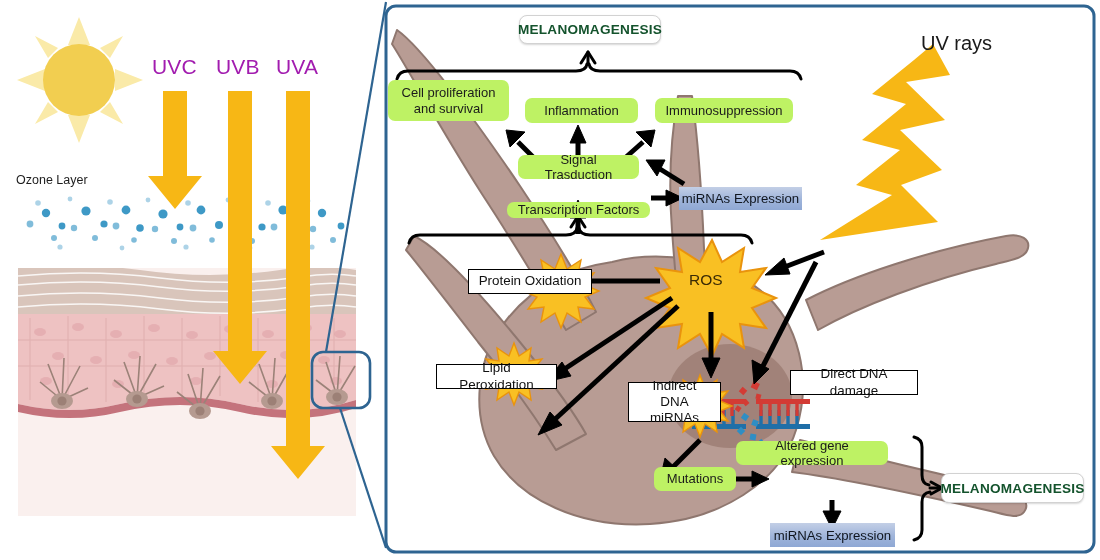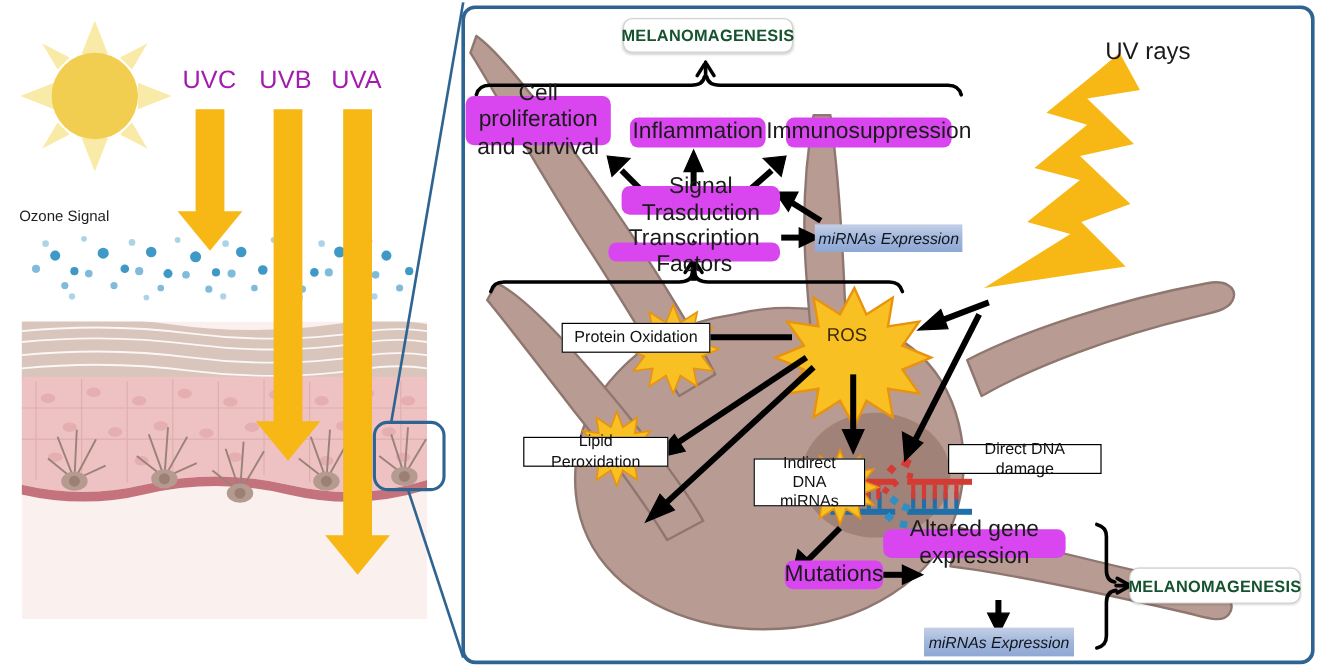--- a/index.html
+++ b/index.html
@@ -8,39 +8,39 @@
   #stage{position:absolute;left:0;top:0;width:1100px;height:560px;}
   svg.layer{position:absolute;left:0;top:0;width:1100px;height:560px;overflow:visible;}
 
   
   .lbl{position:absolute;white-space:nowrap;}
 
   .uvlabel{font-size:21px;color:#a21caf;letter-spacing:.2px;}
   .ozone{font-size:12.5px;color:#1d1d1d;}
 
   
-  .gbox{position:absolute;background:#d946ef;border-radius:7px;
+  .gbox{position:absolute;background:#bef264;border-radius:7px;
         display:flex;align-items:center;justify-content:center;
-        text-align:center;font-size:19px;color:#1b1b1b;line-height:1.18;
+        text-align:center;font-size:13px;color:#1b1b1b;line-height:1.18;
         padding:3px 9px;box-sizing:border-box;}
   
   .wbox{position:absolute;background:#ffffff;border:1.4px solid #000;
         display:flex;align-items:center;justify-content:center;
         text-align:center;font-size:13.4px;color:#111;line-height:1.2;
         padding:2px 7px;box-sizing:border-box;margin-left:24px;}
   
   .tbox{position:absolute;background:#fff;border:1.1px solid #d2d2d2;border-radius:8px;
         display:flex;align-items:center;justify-content:center;
         font-weight:bold;font-size:13.6px;letter-spacing:.25px;color:#14532d;
         box-shadow:0 1px 2px rgba(0,0,0,.16);box-sizing:border-box;}
   
   .bbox{position:absolute;
         background:linear-gradient(180deg,#c3cfe6 0%,#9fb4da 55%,#8fa8d4 100%);
         display:flex;align-items:center;justify-content:center;
-        font-size:13.2px;color:#10161f;box-sizing:border-box;font-style:italic;}
+        font-size:13.2px;color:#10161f;box-sizing:border-box;}
 
   .rosword{position:absolute;font-size:15.5px;color:#3a2a05;font-weight:normal;}
   .uvrays{position:absolute;font-size:20px;color:#1a1a1a;}
 </style>
 </head>
 <body>
 
 <div id="stage">
 
 <svg class="layer" viewBox="0 0 1100 560">
@@ -377,35 +377,35 @@
     <g stroke-width="5">
           <path d="M832,500 L832,515"></path>
         </g>
     <polygon points="832,529 823,511 841,511"></polygon>
   </g>
 </svg>
 
 <div class="lbl uvlabel" style="left:152px;top:55px;">UVC</div>
 <div class="lbl uvlabel" style="left:216px;top:55px;">UVB</div>
 <div class="lbl uvlabel" style="left:276px;top:55px;">UVA</div>
-<div class="lbl ozone" style="left:16px;top:173px;">Ozone Signal</div>
+<div class="lbl ozone" style="left:16px;top:173px;">Ozone Layer</div>
 
 <div class="tbox" style="left:519px;top:15px;width:142px;height:29px;">MELANOMAGENESIS</div>
 <div class="tbox" style="left:941px;top:473px;width:143px;height:30px;">MELANOMAGENESIS</div>
 
 <div class="uvrays" style="left:921px;top:32px;">UV rays</div>
 
 <div class="gbox" style="left:388px;top:80px;width:121px;height:41px;flex-direction:column;">
   <span>Cell proliferation</span>
   <span>and survival</span>
 </div>
 <div class="gbox" style="left:525px;top:98px;width:113px;height:25px;">Inflammation</div>
 <div class="gbox" style="left:655px;top:98px;width:138px;height:25px;">Immunosuppression</div>
 
-<div class="gbox" style="left:518px;top:155px;width:132px;height:24px;">Signal Trasduction</div>
+<div class="gbox" style="left:518px;top:155px;width:121px;height:24px;">Signal Trasduction</div>
 <div class="gbox" style="left:507px;top:202px;width:143px;height:16px;">Transcription Factors</div>
 
 <div class="bbox" style="left:679px;top:187px;width:123px;height:23px;">miRNAs Expression</div>
 <div class="bbox" style="left:770px;top:523px;width:125px;height:24px;">miRNAs Expression</div>
 
 <div class="rosword" style="left:689px;top:271px;">ROS</div>
 
 <div class="wbox" style="left:444px;top:269px;width:124px;height:25px;">Protein Oxidation</div>
 <div class="wbox" style="left:412px;top:364px;width:121px;height:25px;">Lipid Peroxidation</div>
 <div class="wbox" style="left:604px;top:382px;width:93px;height:40px;flex-direction:column;">

